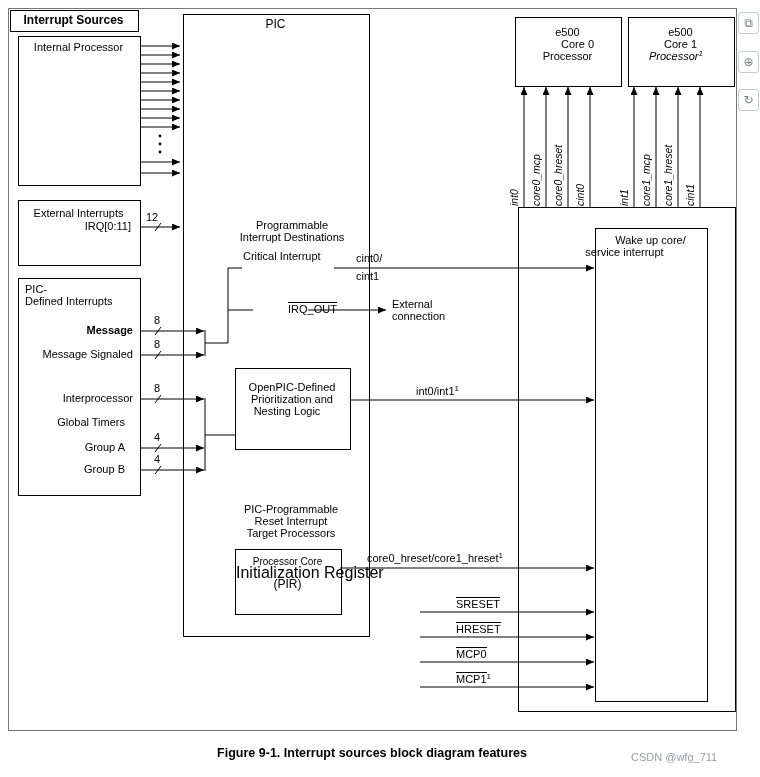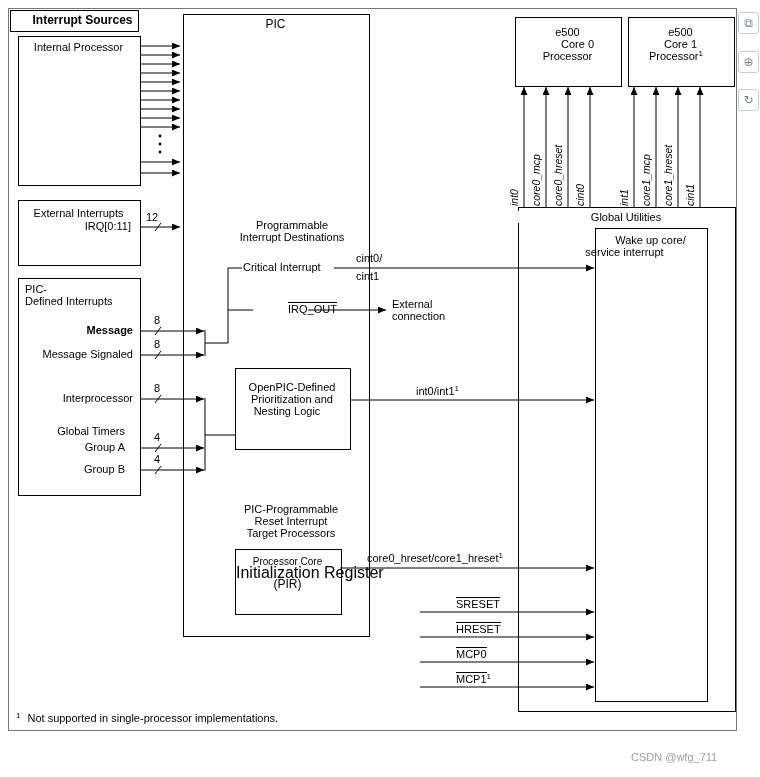--- a/index.html
+++ b/index.html
@@ -3,21 +3,21 @@
 <meta charset="utf-8">
 <style>
   html,body { margin:0; padding:0; background:#fff; }
   .page { position:relative; width:760px; height:777px; background:#fff;
           font-family:"Liberation Sans", sans-serif; font-size:11px; color:#000; overflow:hidden; }
   .box { position:absolute; border:1px solid #000; }
   .txt { position:absolute; line-height:12px; white-space:nowrap; }
   .ctr { text-align:center; }
   .rgt { text-align:right; }
   .sig { }
-  .bold { font-weight:bold;padding-left:9px; }
+  .bold { font-weight:bold; }
   .ovl { display:inline-block; border-top:1px solid #000; line-height:11px; padding-top:1px;margin-left:32px; }
   .sup { font-size:8px; position:relative; top:-4px; }
   .vlab { position:absolute; writing-mode:vertical-rl; transform:rotate(180deg);
           font-style:italic; font-size:10.5px; white-space:nowrap; }
   .icon-btn { position:absolute; left:738px; width:21px; height:22px; border:1px solid #c7ccd4;
               border-radius:3px; background:#fff; color:#7a8290; font-size:12px; line-height:20px;
               text-align:center; padding:0; cursor:pointer; font-family:"DejaVu Sans", sans-serif; }
   svg.layer { position:absolute; left:0; top:0; pointer-events:none; }
 </style>
 </head>
@@ -36,38 +36,38 @@
   <div class="box" style="left:18px;top:200px;width:121px;height:64px;"></div>
   <div class="txt ctr" style="left:18px;top:207px;width:121px;">External Interrupts</div>
   <div class="txt rgt" style="left:18px;top:220px;width:113px;">IRQ[0:11]</div>
 
   <div class="box" style="left:18px;top:278px;width:121px;height:216px;"></div>
   <div class="txt" style="left:25px;top:283px;">PIC-</div>
   <div class="txt" style="left:25px;top:295px;">Defined Interrupts</div>
   <div class="txt rgt" style="left:22px;top:324px;width:111px;font-weight:bold;">Message</div>
   <div class="txt rgt" style="left:22px;top:348px;width:111px;">Message Signaled</div>
   <div class="txt rgt" style="left:22px;top:392px;width:111px;">Interprocessor</div>
-  <div class="txt rgt" style="left:22px;top:425px;width:103px;">Global Timers</div>
+  <div class="txt rgt" style="left:22px;top:416px;width:103px;">Global Timers</div>
   <div class="txt rgt" style="left:22px;top:441px;width:103px;">Group A</div>
   <div class="txt rgt" style="left:22px;top:463px;width:103px;">Group B</div>
 
   <div class="txt ctr" style="left:142px;top:211px;width:20px;">12</div>
   <div class="txt ctr" style="left:149px;top:314px;width:16px;">8</div>
   <div class="txt ctr" style="left:149px;top:338px;width:16px;">8</div>
   <div class="txt ctr" style="left:149px;top:382px;width:16px;">8</div>
   <div class="txt ctr" style="left:149px;top:431px;width:16px;">4</div>
   <div class="txt ctr" style="left:149px;top:453px;width:16px;">4</div>
 
   <div class="box" style="left:183px;top:14px;width:185px;height:621px;"></div>
   <div class="txt ctr" style="left:183px;top:18px;width:185px;font-size:12px;">PIC</div>
 
   <div class="txt ctr" style="left:212px;top:219px;width:160px;">Programmable</div>
   <div class="txt ctr" style="left:212px;top:231px;width:160px;">Interrupt Destinations</div>
 
-  <div class="txt" style="left:243px;top:261px;background:#fff;text-align:right;">Critical Interrupt</div>
+  <div class="txt" style="left:243px;top:250px;background:#fff;text-align:right;">Critical Interrupt</div>
   <div class="txt sig" style="left:356px;top:252px;">cint0/</div>
   <div class="txt sig" style="left:356px;top:270px;">cint1</div>
 
   <div class="txt" style="left:256px;top:302px;">
     <span class="ovl">IRQ_OUT</span>
   </div>
   <div class="txt" style="left:392px;top:298px;">External</div>
   <div class="txt" style="left:392px;top:310px;">connection</div>
 
   <div class="box" style="left:235px;top:368px;width:114px;height:80px;"></div>
@@ -99,50 +99,47 @@
     <span class="ovl">HRESET</span>
   </div>
   <div class="txt" style="left:424px;top:647px;">
     <span class="ovl">MCP0</span>
   </div>
   <div class="txt" style="left:424px;top:672px;">
     <span class="ovl">MCP1</span><span class="sup">1</span>
   </div>
 
   <div class="box" style="left:518px;top:207px;width:216px;height:503px;"></div>
-  <div class="txt ctr" style="left:518px;top:211px;width:216px;background:#fff;">Global Utilities</div>
   <div class="box" style="left:595px;top:228px;width:111px;height:472px;"></div>
   <div class="txt ctr" style="left:595px;top:234px;width:111px;">Wake up core/</div>
   <div class="txt ctr" style="left:569px;top:246px;width:111px;">service interrupt</div>
 
   <div class="box" style="left:515px;top:17px;width:105px;height:68px;"></div>
   <div class="txt ctr" style="left:515px;top:26px;width:105px;">e500</div>
   <div class="txt ctr" style="left:515px;top:38px;width:125px;">Core 0</div>
   <div class="txt ctr" style="left:515px;top:50px;width:105px;">
     <span>Processor</span>
   </div>
   <div class="box" style="left:628px;top:17px;width:105px;height:68px;"></div>
   <div class="txt ctr" style="left:628px;top:26px;width:105px;">e500</div>
   <div class="txt ctr" style="left:628px;top:38px;width:105px;">Core 1</div>
-  <div class="txt ctr" style="left:628px;top:50px;width:96px;">
+  <div class="txt ctr" style="left:628px;top:50px;width:96px;font-style:italic;">
     <span>Processor</span><span class="sup">1</span>
   </div>
 
   <div class="vlab" style="left:508px;top:88px;height:118px;">int0</div>
   <div class="vlab" style="left:530px;top:88px;height:118px;">core0_mcp</div>
   <div class="vlab" style="left:552px;top:88px;height:118px;">core0_hreset</div>
   <div class="vlab" style="left:574px;top:88px;height:118px;">cint0</div>
   <div class="vlab" style="left:618px;top:88px;height:118px;">int1</div>
   <div class="vlab" style="left:640px;top:88px;height:118px;">core1_mcp</div>
   <div class="vlab" style="left:662px;top:88px;height:118px;">core1_hreset</div>
   <div class="vlab" style="left:684px;top:88px;height:118px;">cint1</div>
 
-  <div class="txt" style="left:16px;top:712px;">
-    <span class="sup">1</span><span style="margin-left:7px;">Not supported in single-processor implementations.</span>
-  </div>
+  <div class="txt ctr bold" style="left:0;top:747px;width:744px;font-size:12.5px;">Figure 9-1. Interrupt sources block diagram features</div>
   <div class="txt" style="left:631px;top:751px;color:#9aa0a6;">CSDN @wfg_711</div>
 
   <button class="icon-btn" style="top:12px;">⧉</button>
   <button class="icon-btn" style="top:51px;">⊕</button>
   <button class="icon-btn" style="top:89px;">↻</button>
 
   <svg class="layer" width="760" height="777">
     <defs>
       <marker id="arr" markerWidth="9" markerHeight="8" refX="8" refY="3.5" orient="auto" markerUnits="userSpaceOnUse">
         <path d="M0,0 L8,3.5 L0,7 Z" fill="#000"></path>

